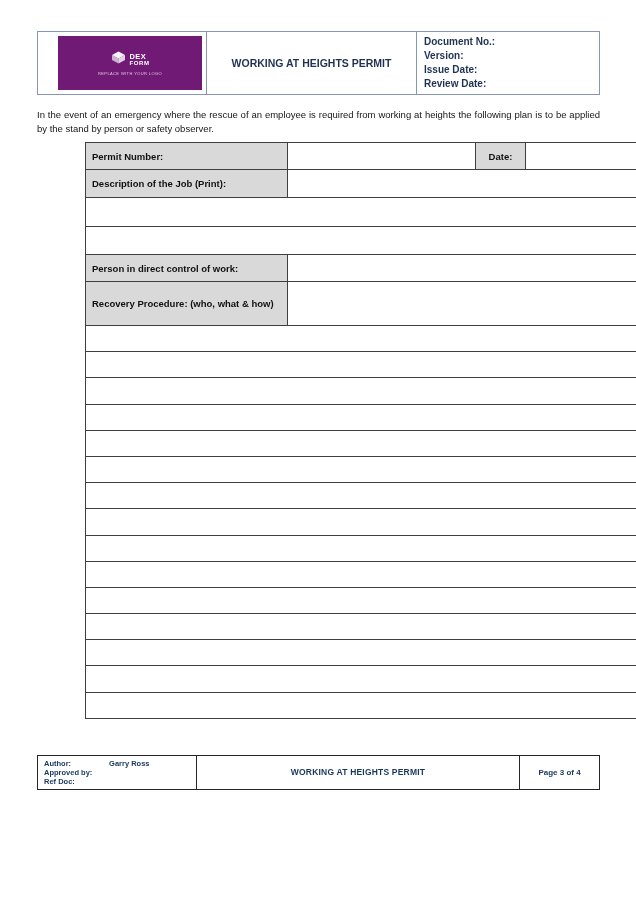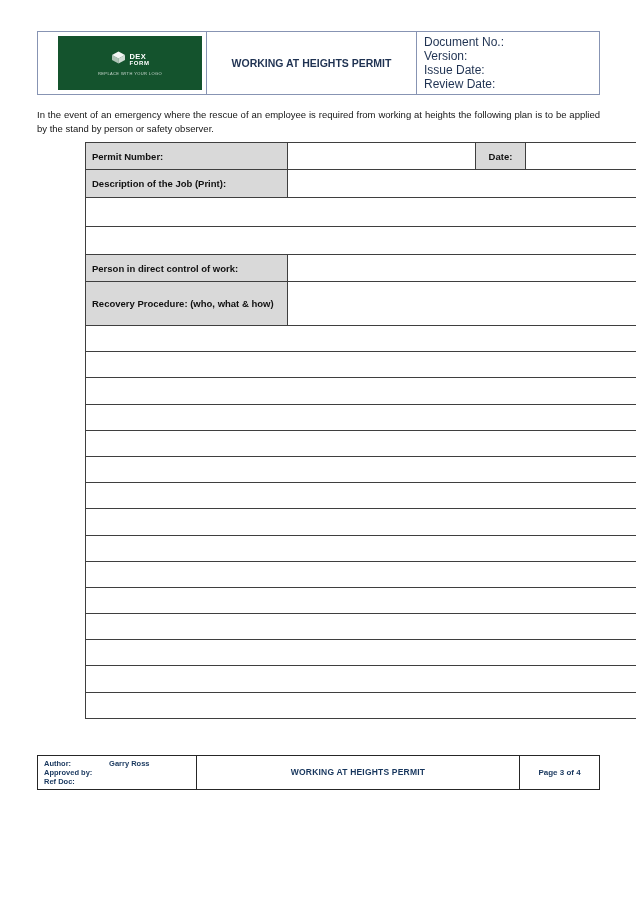--- a/index.html
+++ b/index.html
@@ -21,21 +21,21 @@
     align-items: stretch;
   }
   .logo-cell {
     width: 169px;
     border-right: 1.5px solid #8794b3;
     padding: 4px 4px;
     display: flex;
   }
   .logo-green {
     flex: 1;
-    background: #14532d;
+    background: #701a75;
     display: flex;
     flex-direction: column;
     align-items: center;
     justify-content: center;
     margin-left: 16px;
   }
   .logo-row { display: flex; align-items: center; gap: 2px; }
   .brand { display: flex; flex-direction: column; color: #ffffff; font-weight: bold; text-align: left; }
   .brand-line1 { font-size: 7.5px; line-height: 7px; letter-spacing: 0.4px; }
   .brand-line2 { font-size: 6px; line-height: 6px; letter-spacing: 0.6px; }
@@ -58,22 +58,22 @@
     font-size: 10.5px;
     color: #1f3252;
     padding: 0 8px;
   }
   .meta-cell {
     flex: 1;
     padding: 4px 0 4px 7px;
     display: flex;
     flex-direction: column;
     justify-content: space-between;
-    font-size: 12px;
-    font-weight: normal;
+    font-size: 10px;
+    font-weight: bold;
     color: #1f3252;
   }
   .meta-line { line-height: 12px; }
 
   
   .intro {
     margin-top: 13px;
     font-size: 9.5px;
     line-height: 13.5px;
     text-align: justify;

